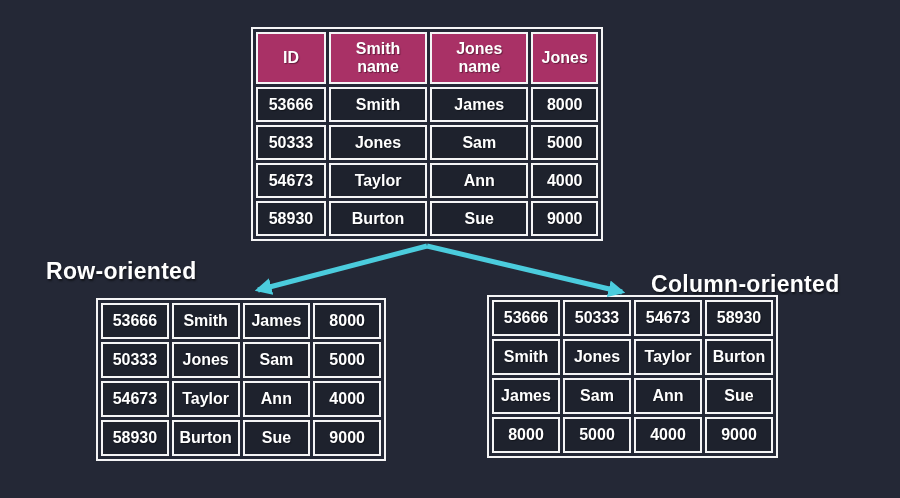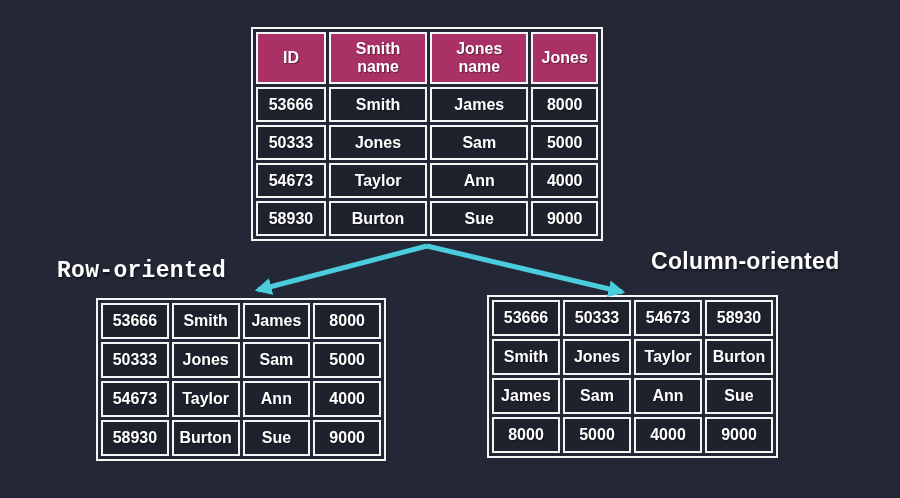--- a/index.html
+++ b/index.html
@@ -45,22 +45,22 @@
   .row-tbl td, .col-tbl td { height: 36px; }
   .diagram-label {
     position: absolute;
     color: var(--text);
     font-size: 23px;
     font-weight: bold;
     letter-spacing: 0.3px;
     text-shadow: 1px 2px 2px rgba(0,0,0,0.5);
     white-space: nowrap;
   }
-  .row-label { left: 57px;  top: 258px; font-family: Liberation Mono, monospace; }
-  .col-label { left: 651px; top: 248px; }
+  .row-label { left: 46px;  top: 258px; }
+  .col-label { left: 651px; top: 271px; }
   .arrows {
     position: absolute;
     left: 0; top: 0;
     width: 900px; height: 498px;
     pointer-events: none;
   }
   .arrows line { stroke: var(--arrow); stroke-width: 5; }
   .arrows .ah { fill: var(--arrow); }
 </style>
 </head>

